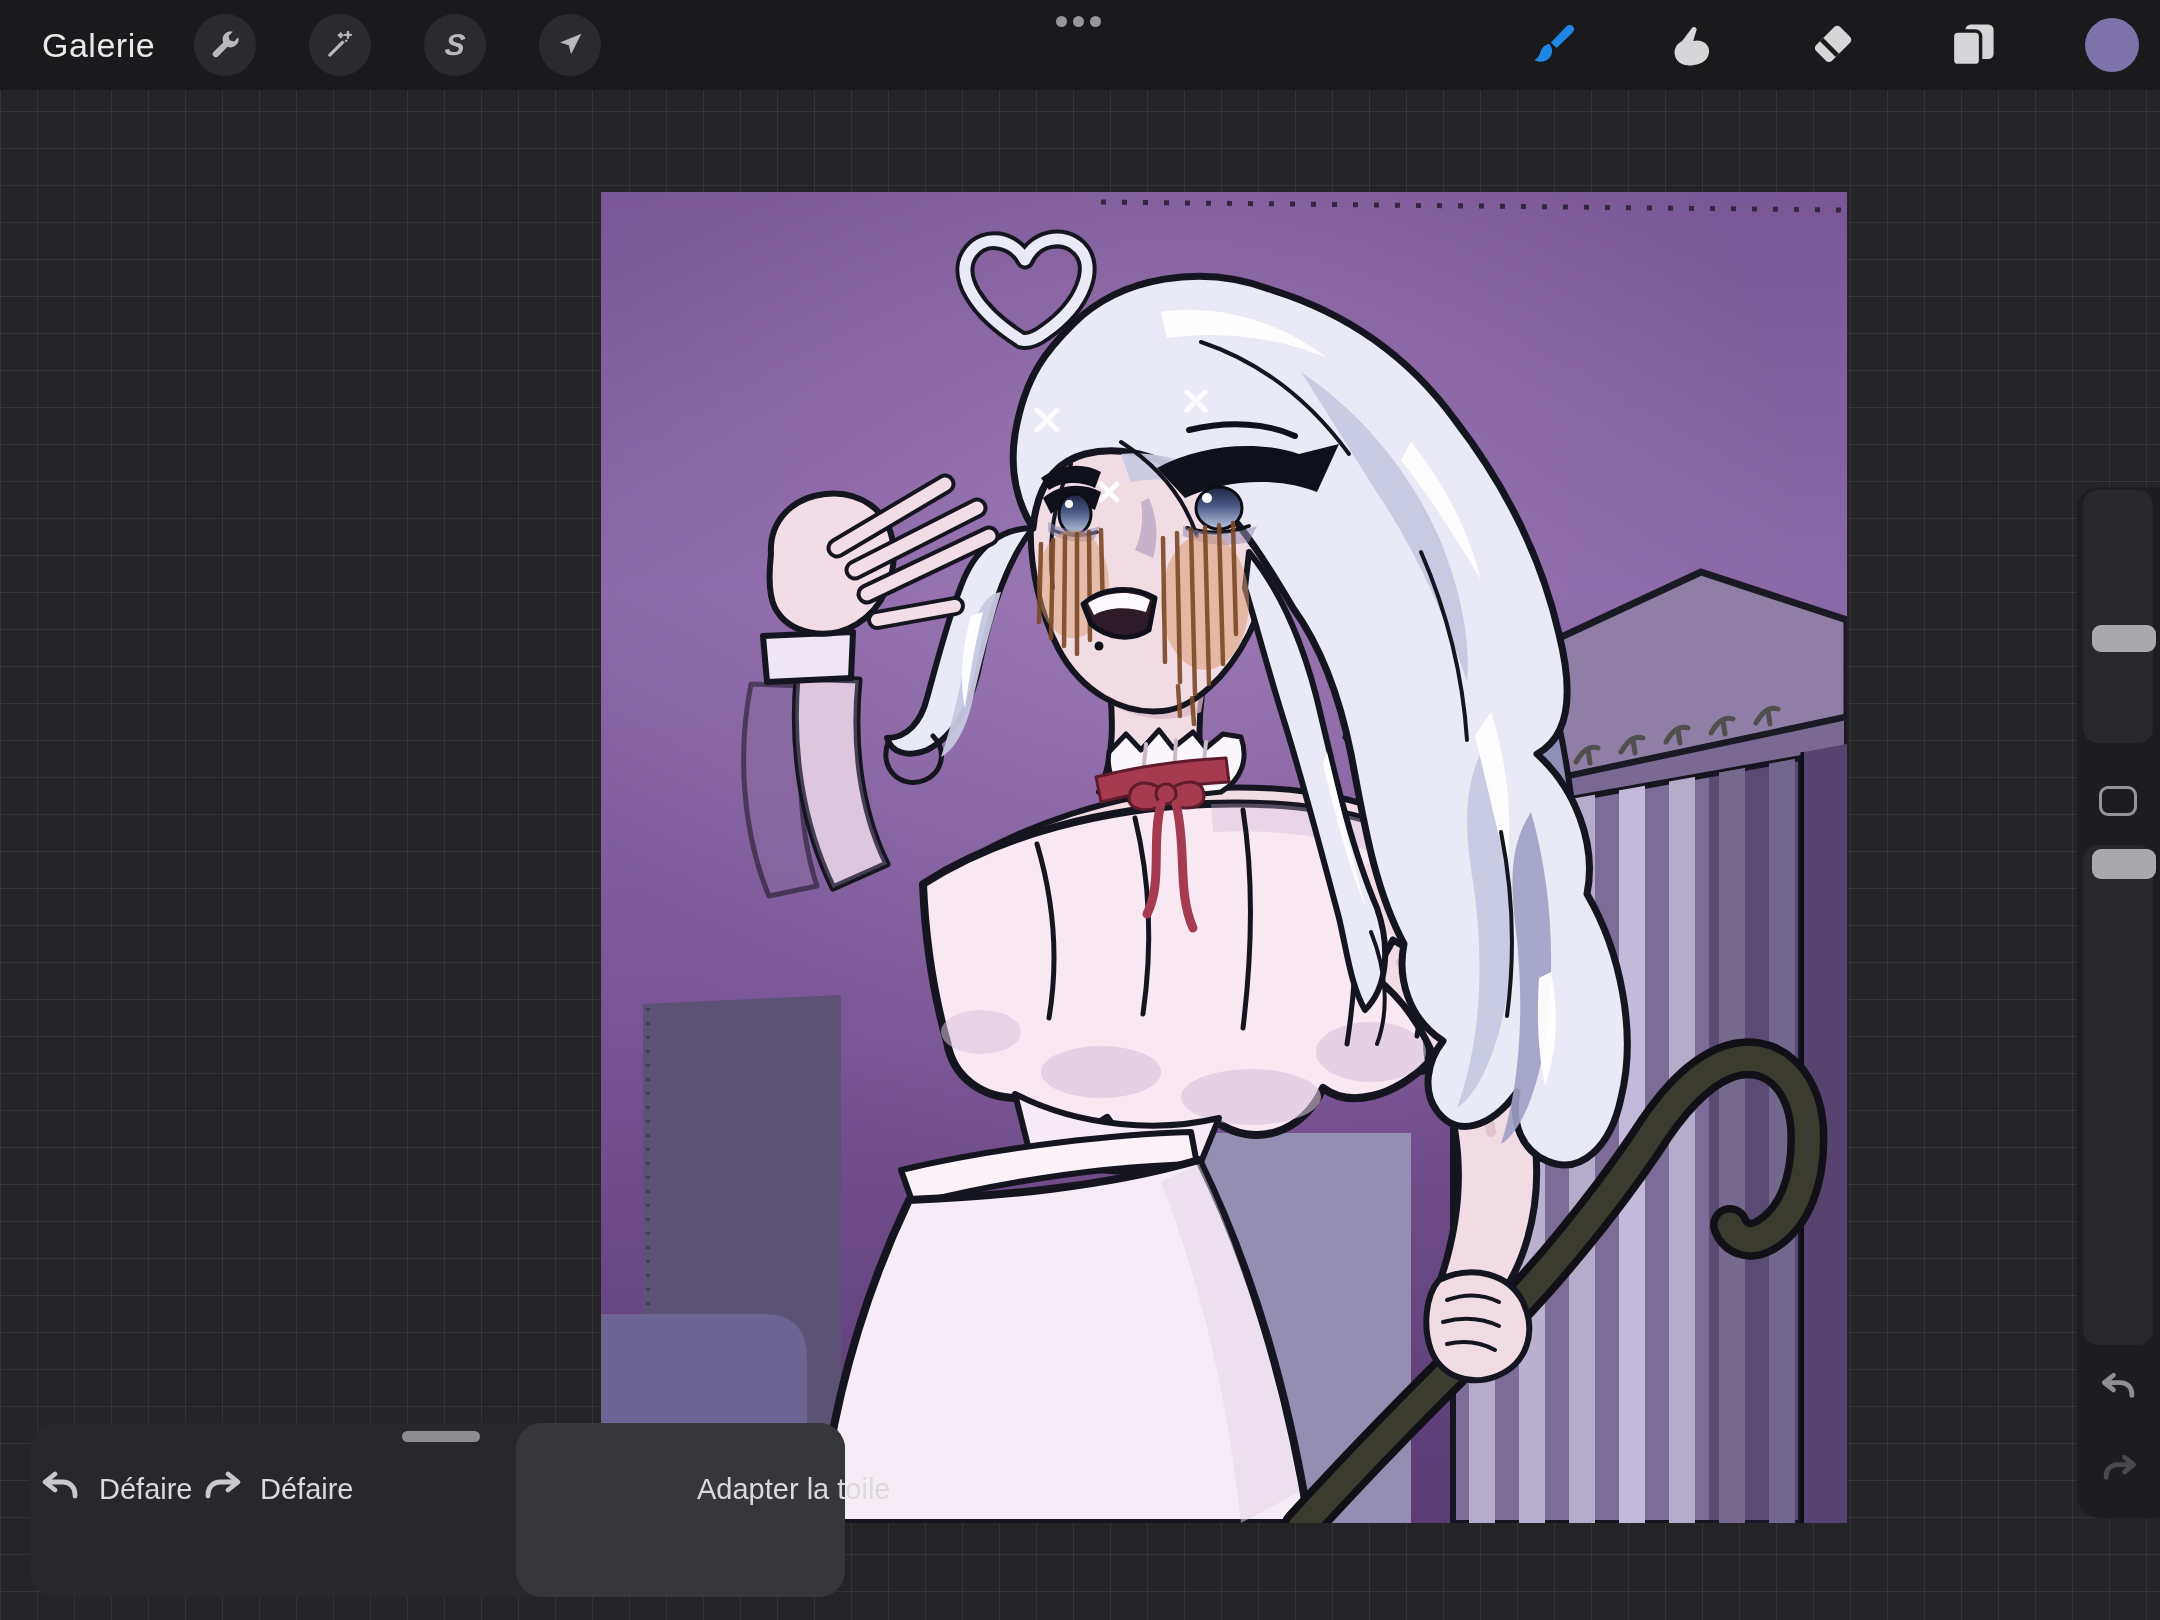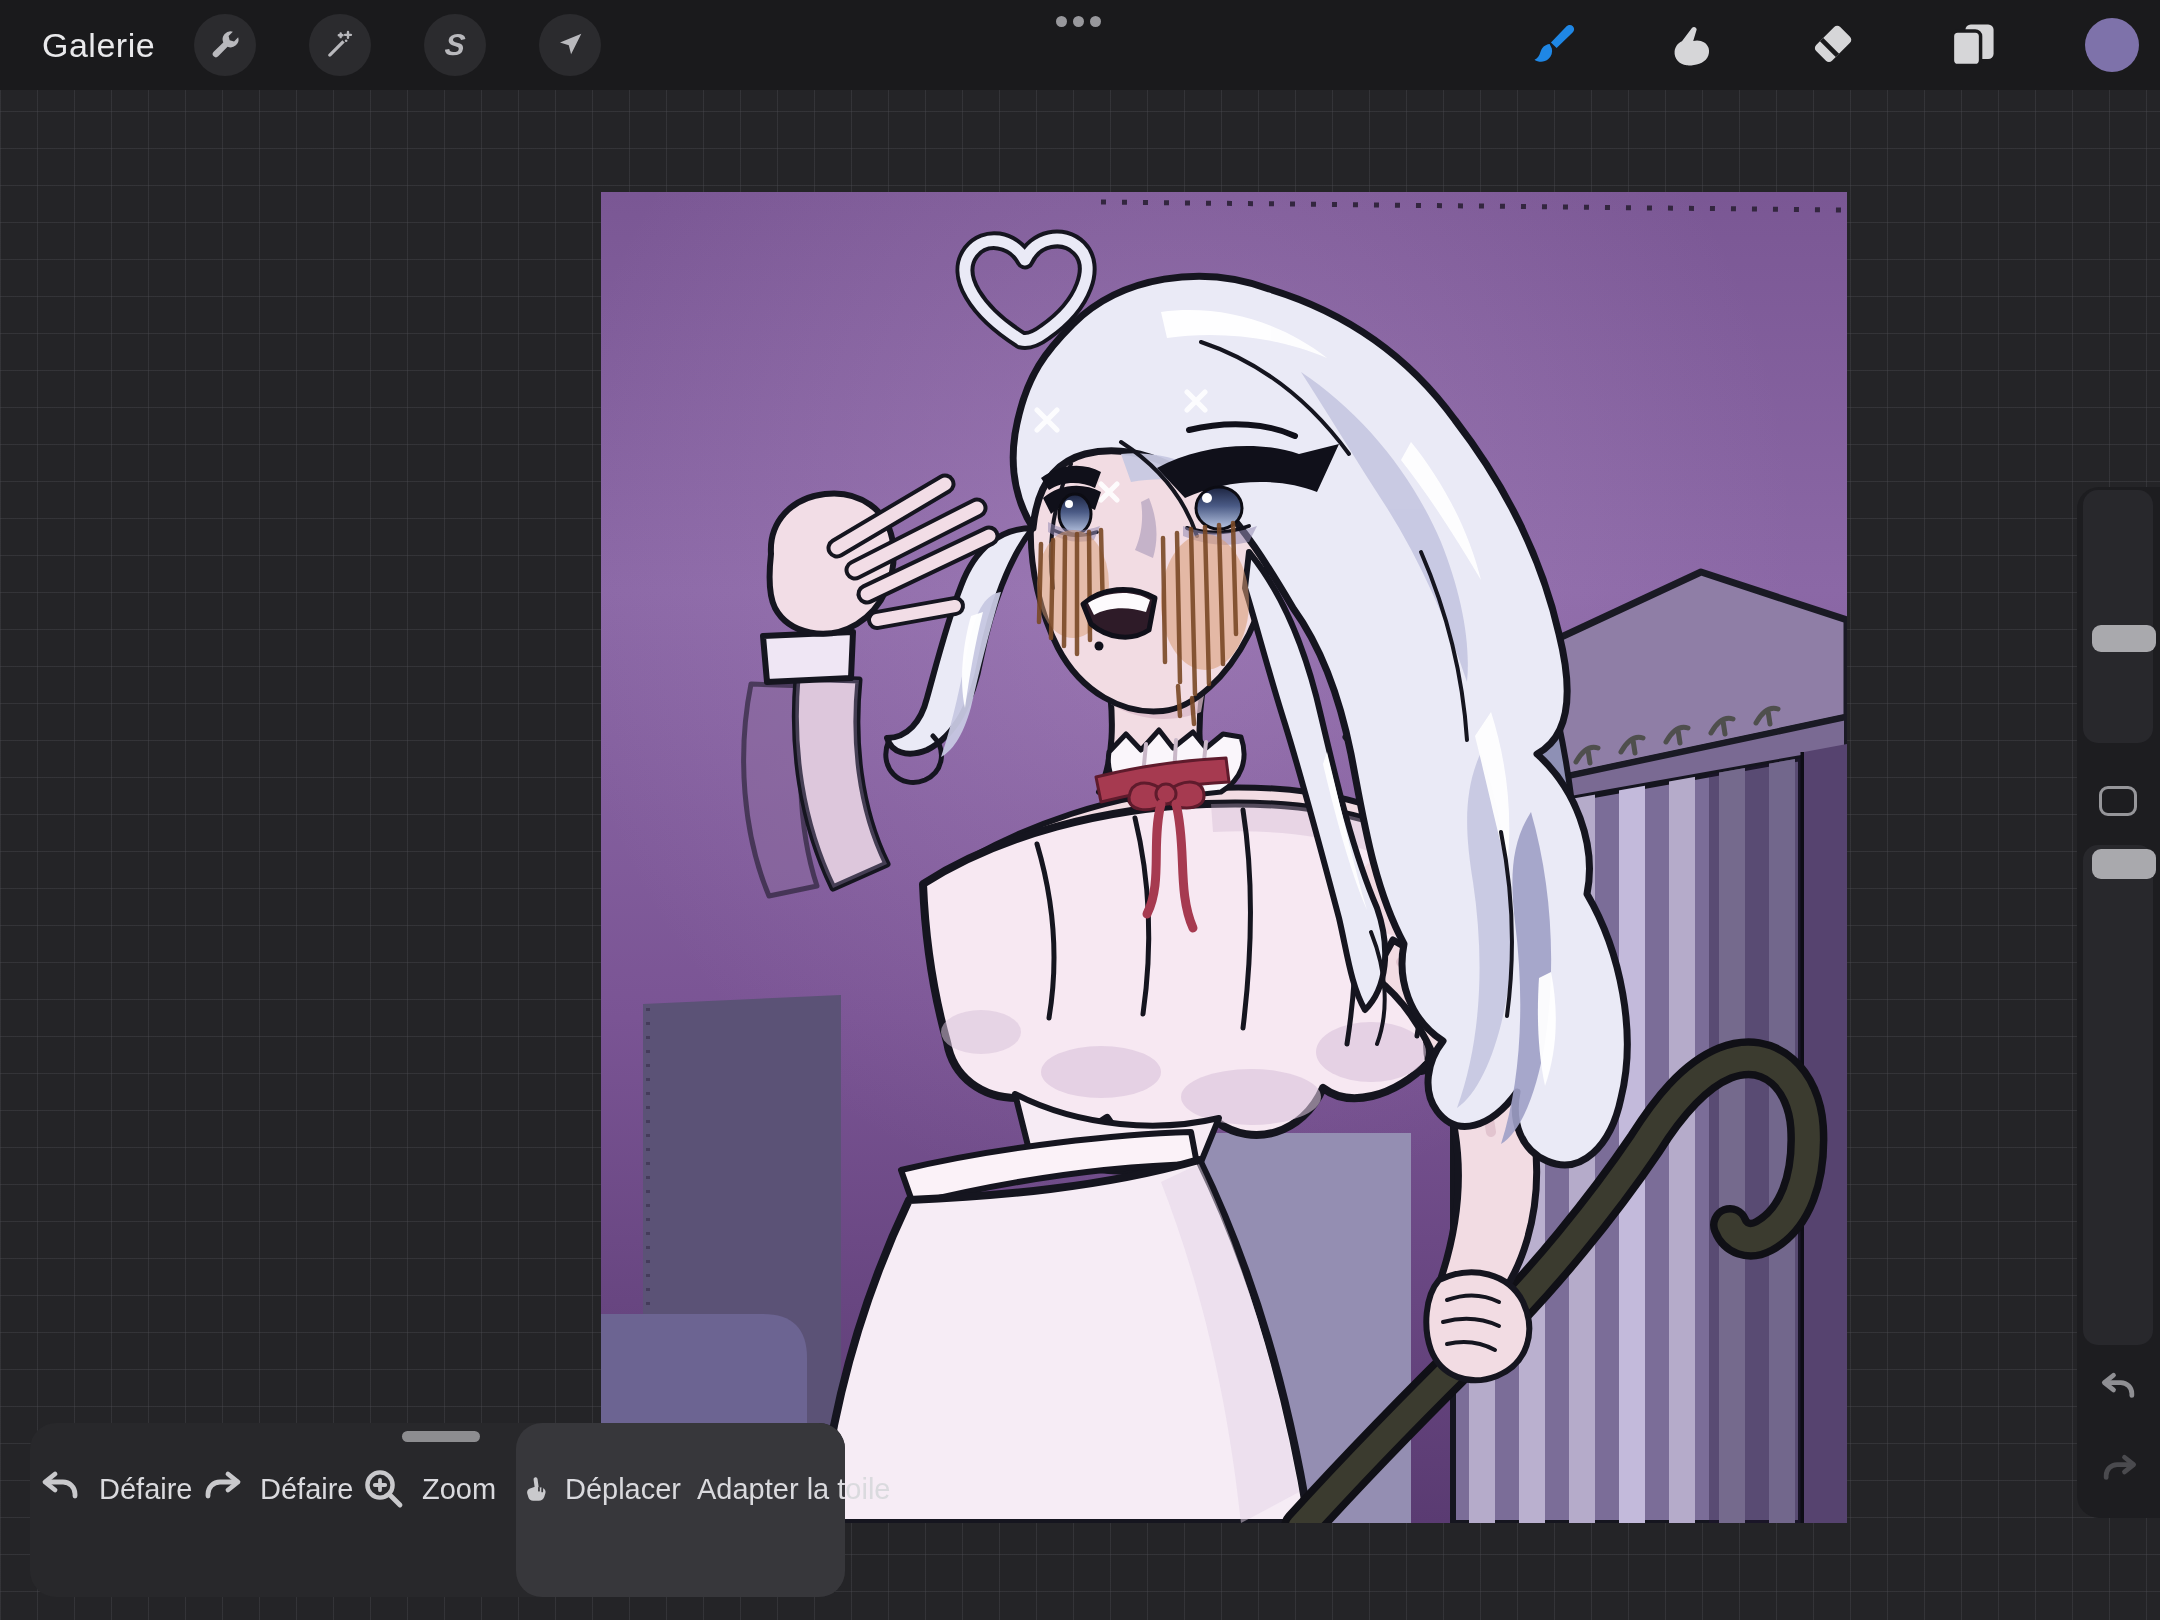--- a/index.html
+++ b/index.html
@@ -360,37 +360,21 @@
     </div>
 
     <div class="bt-item" style="left:168px;">
       <svg viewBox="0 0 24 24" fill="none">
         <path d="M15 4.5 20 8.5l-5 4" stroke="currentColor" stroke-width="2.4" stroke-linecap="round" stroke-linejoin="round"></path>
         <path d="M19.5 8.5H11a6 6 0 0 0-6 6v1" stroke="currentColor" stroke-width="2.4" stroke-linecap="round"></path>
       </svg>
       <span class="bt-label">Défaire</span>
     </div>
 
-    <div class="bt-item" style="left:330px;">
-      <svg viewBox="0 0 24 24" fill="none">
-        <circle cx="10" cy="10" r="6.3" stroke="currentColor" stroke-width="2.2"></circle>
-        <path d="M14.6 14.6 20 20" stroke="currentColor" stroke-width="2.4" stroke-linecap="round"></path>
-        <path d="M10 7.4v5.2M7.4 10h5.2" stroke="currentColor" stroke-width="1.9" stroke-linecap="round"></path>
-      </svg>
-      <span class="bt-label">Zoom</span>
-    </div>
-
-    <div class="bt-item" style="left:491px;">
-      <svg viewBox="0 0 24 24">
-        <rect x="10.6" y="2.6" width="3.2" height="10.5" rx="1.6" fill="currentColor" transform="rotate(-8 12 8)"></rect>
-        <path fill="currentColor" d="M7.2 11.5c-1.8.6-2.7 2.3-2.2 4.2l.9 3c.5 1.7 2 2.8 3.8 2.8h4.6c2 0 3.7-1.2 4.3-3.1l1-3.2c.5-1.8-.5-3.6-2.3-4.1l-5-1.4z"></path>
-        <path d="M14.4 10.8v2.6M17 11.6v2.4" stroke="#37373b" stroke-width="1.4" stroke-linecap="round"></path>
-      </svg>
-      <span class="bt-label">Déplacer</span>
-    </div>
+
 
     <div class="bt-item" style="left:653px;width:160px;">
       <svg viewBox="0 0 24 24">
         <rect x="3" y="3" width="18" height="18" rx="5" fill="#a7a7ab"></rect>
         <path d="M5.2,16.8 L5.2,8 Q5.2,5.2 8,5.2 L16.8,5.2 Z" fill="#37373b"></path>
         <path d="M5 18.5 L18.5 5" stroke="#d9d9db" stroke-width="2"></path>
       </svg>
       <span class="bt-label small">Adapter la toile</span>
     </div>
   </div>

